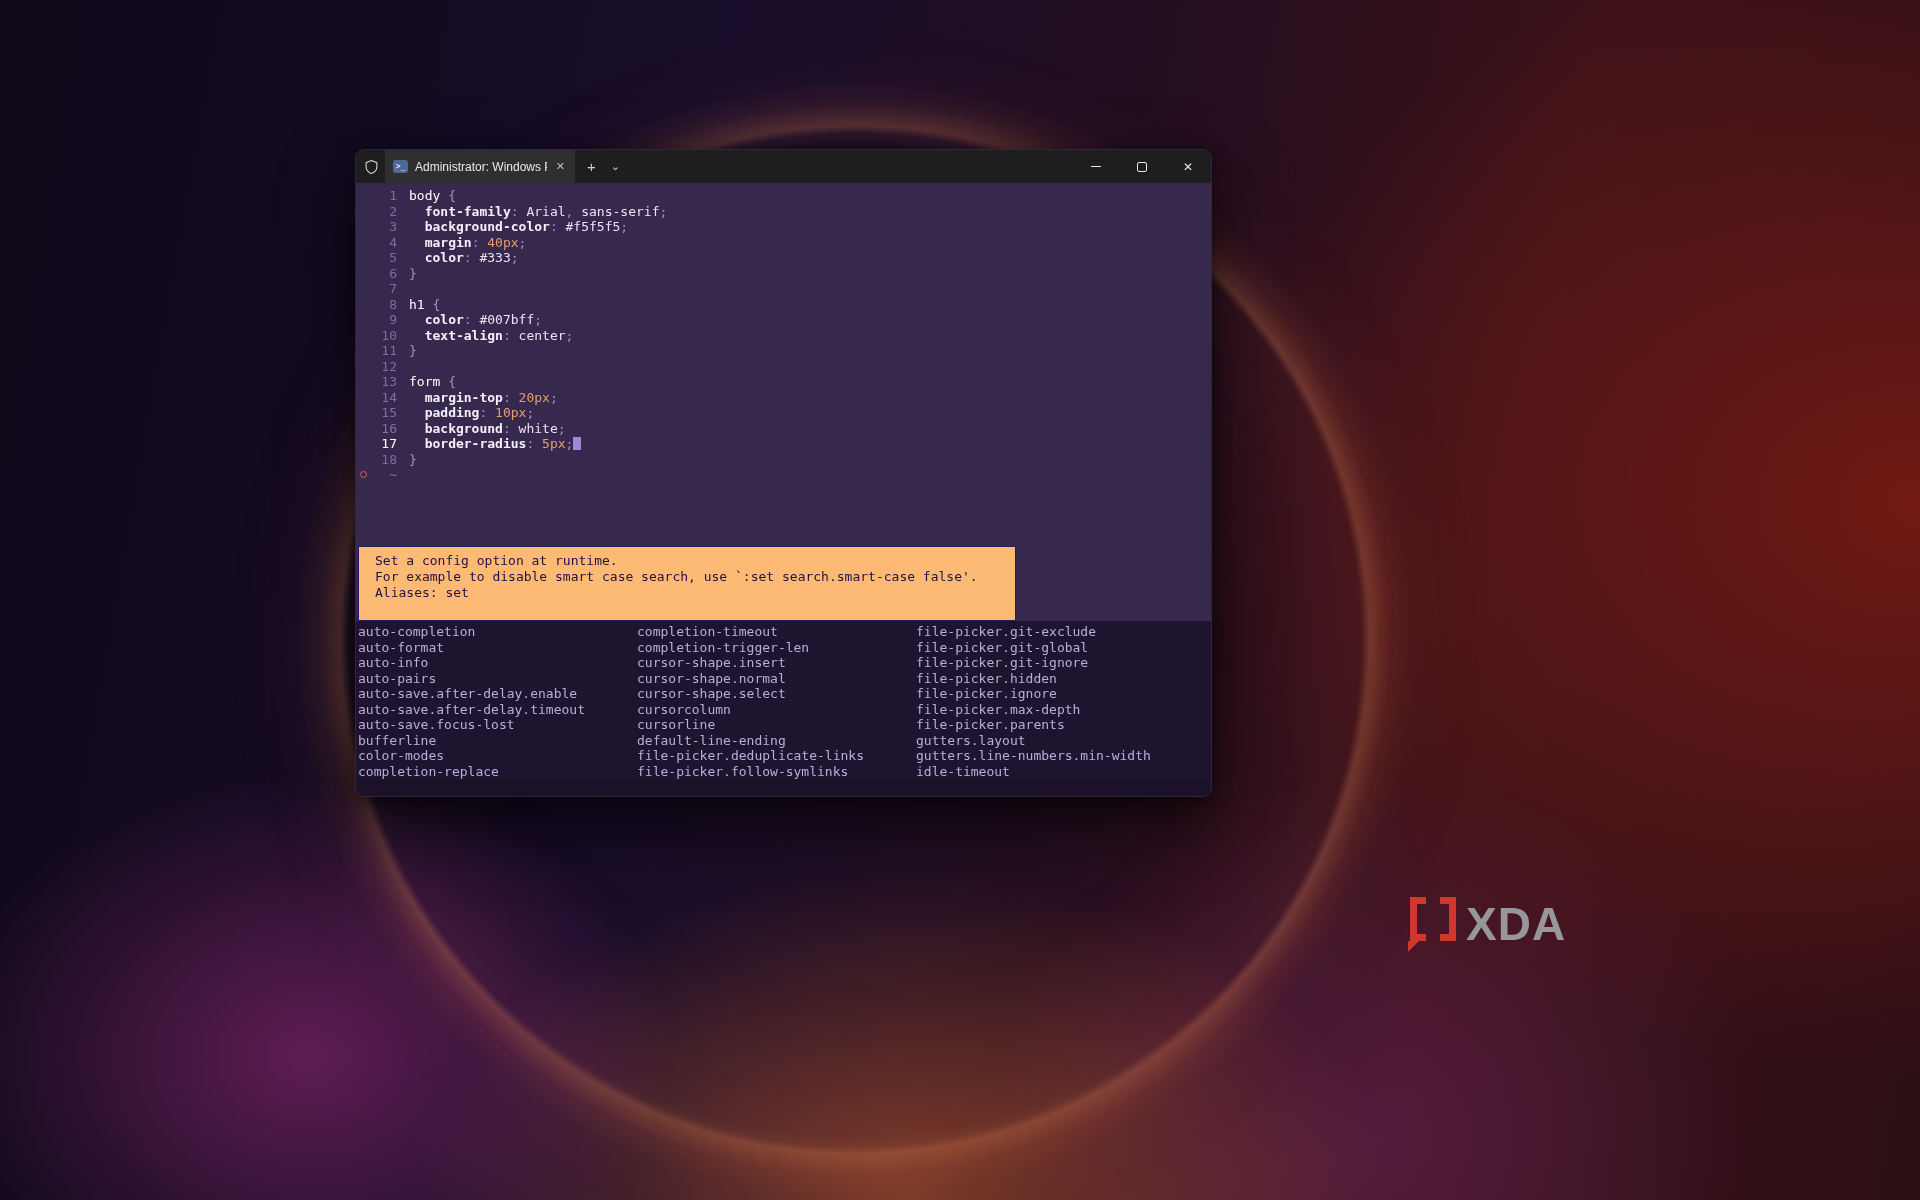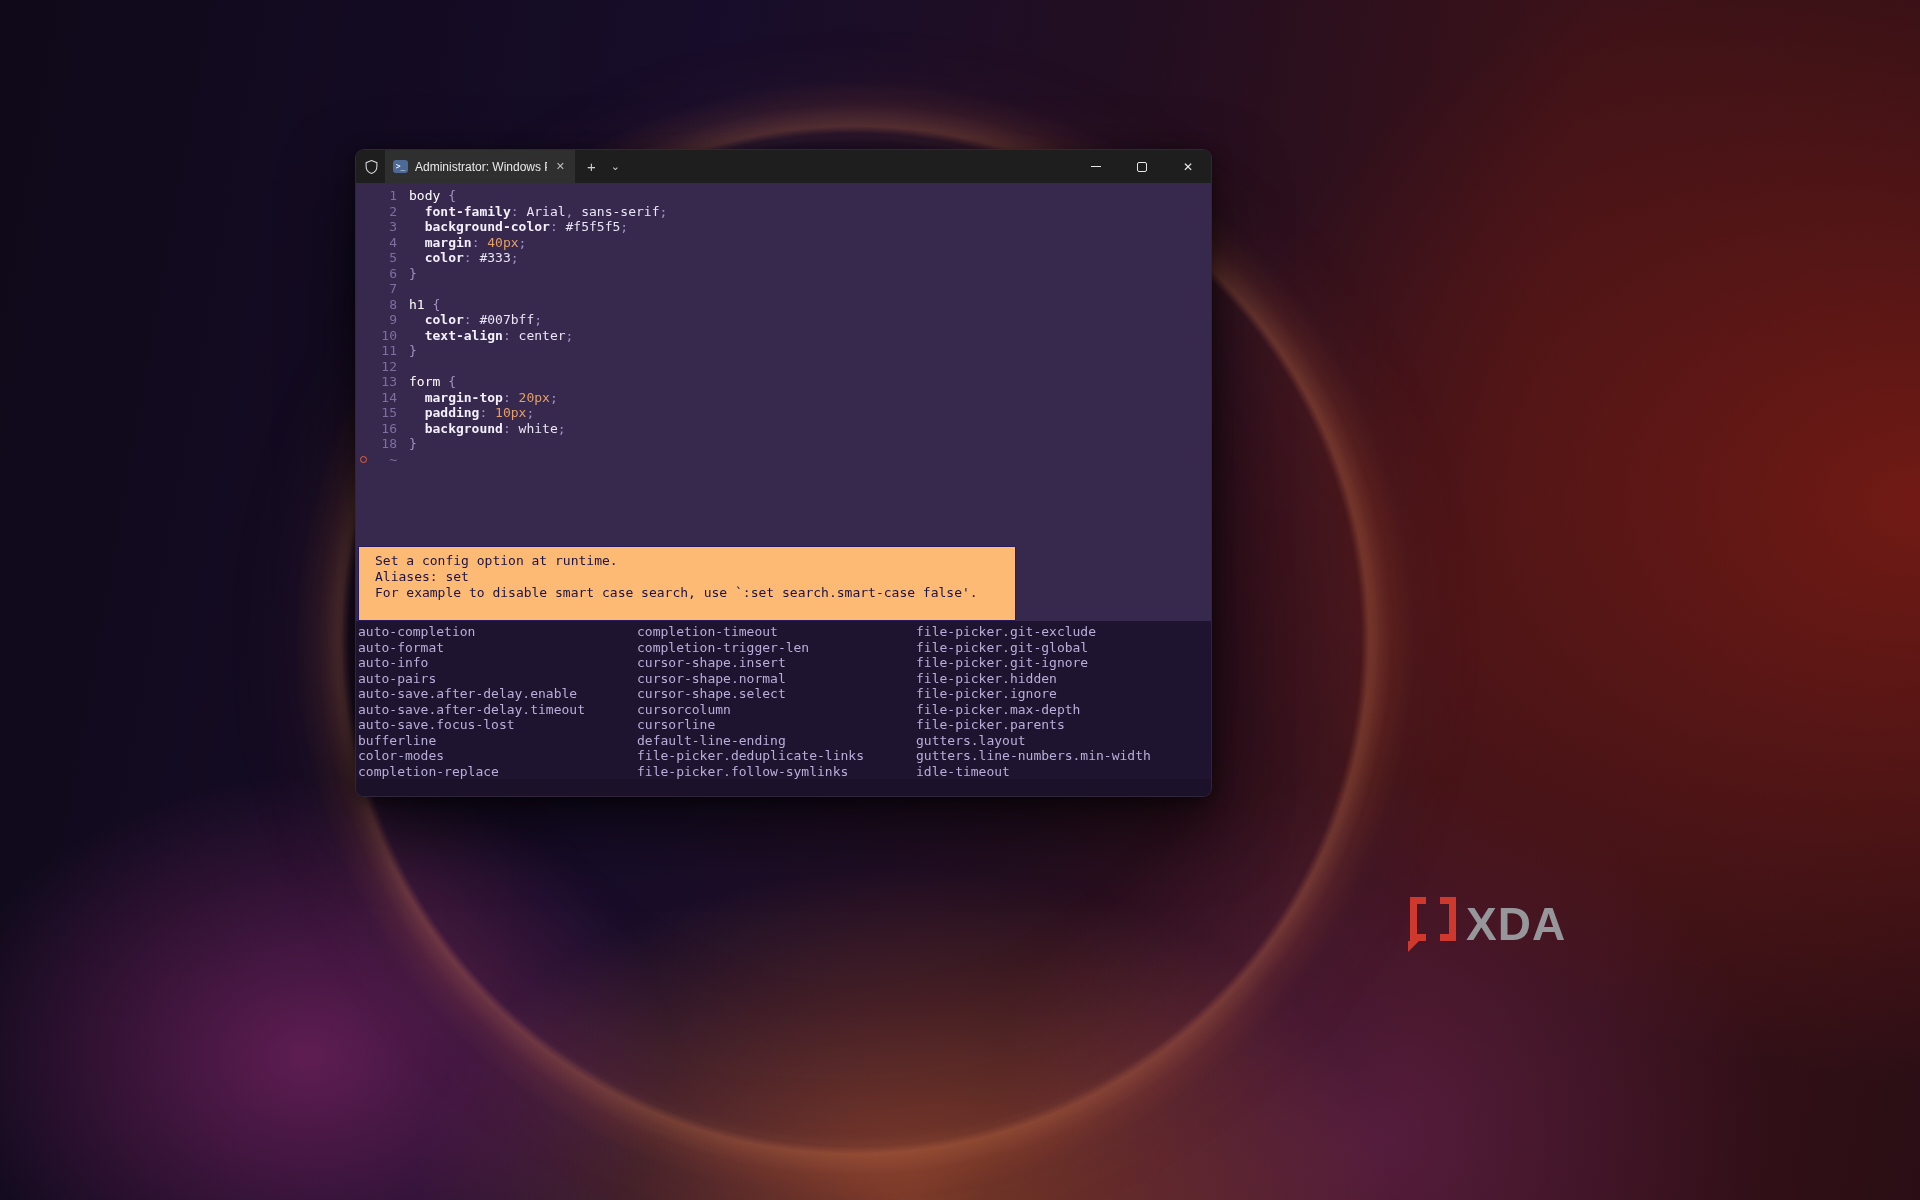--- a/index.html
+++ b/index.html
@@ -154,27 +154,28 @@
         <div class="code-line"><span class="gutter">7</span><span class="code-text"></span></div>
         <div class="code-line"><span class="gutter">8</span><span class="code-text"><span class="tk-sel">h1</span><span class="tk-punc"> {</span></span></div>
         <div class="code-line"><span class="gutter">9</span><span class="code-text"><span class="tk-prop">  color</span><span class="tk-punc">: </span><span class="tk-val">#007bff</span><span class="tk-punc">;</span></span></div>
         <div class="code-line"><span class="gutter">10</span><span class="code-text"><span class="tk-prop">  text-align</span><span class="tk-punc">: </span><span class="tk-val">center</span><span class="tk-punc">;</span></span></div>
         <div class="code-line"><span class="gutter">11</span><span class="code-text"><span class="tk-punc">}</span></span></div>
         <div class="code-line"><span class="gutter">12</span><span class="code-text"></span></div>
         <div class="code-line"><span class="gutter">13</span><span class="code-text"><span class="tk-sel">form</span><span class="tk-punc"> {</span></span></div>
         <div class="code-line"><span class="gutter">14</span><span class="code-text"><span class="tk-prop">  margin-top</span><span class="tk-punc">: </span><span class="tk-num">20px</span><span class="tk-punc">;</span></span></div>
         <div class="code-line"><span class="gutter">15</span><span class="code-text"><span class="tk-prop">  padding</span><span class="tk-punc">: </span><span class="tk-num">10px</span><span class="tk-punc">;</span></span></div>
         <div class="code-line"><span class="gutter">16</span><span class="code-text"><span class="tk-prop">  background</span><span class="tk-punc">: </span><span class="tk-val">white</span><span class="tk-punc">;</span></span></div>
+        <div class="code-line current"><span class="gutter">17</span><span class="code-text"><span class="tk-prop">  border-radius</span><span class="tk-punc">: </span><span class="tk-num">5px</span><span class="tk-punc">;</span><span class="block-cursor"></span></span></div>
         <div class="code-line"><span class="gutter">18</span><span class="code-text"><span class="tk-punc">}</span></span></div>
         <div class="code-line"><span class="diag-dot"></span><span class="gutter">~</span><span class="code-text"></span></div>
       </div>
     <div class="popup" id="popup">
         <div class="popup-line">Set a config option at runtime.</div>
+        <div class="popup-line">For example to disable smart case search, use `:set search.smart-case false'.</div>
         <div class="popup-line">Aliases: set</div>
-        <div class="popup-line">For example to disable smart case search, use `:set search.smart-case false'.</div>
       </div>
     <div class="completion" id="completion">
         <div class="comp-col">
           <div class="comp-item">auto-completion</div>
           <div class="comp-item">auto-format</div>
           <div class="comp-item">auto-info</div>
           <div class="comp-item">auto-pairs</div>
           <div class="comp-item">auto-save.after-delay.enable</div>
           <div class="comp-item">auto-save.after-delay.timeout</div>
           <div class="comp-item">auto-save.focus-lost</div>

